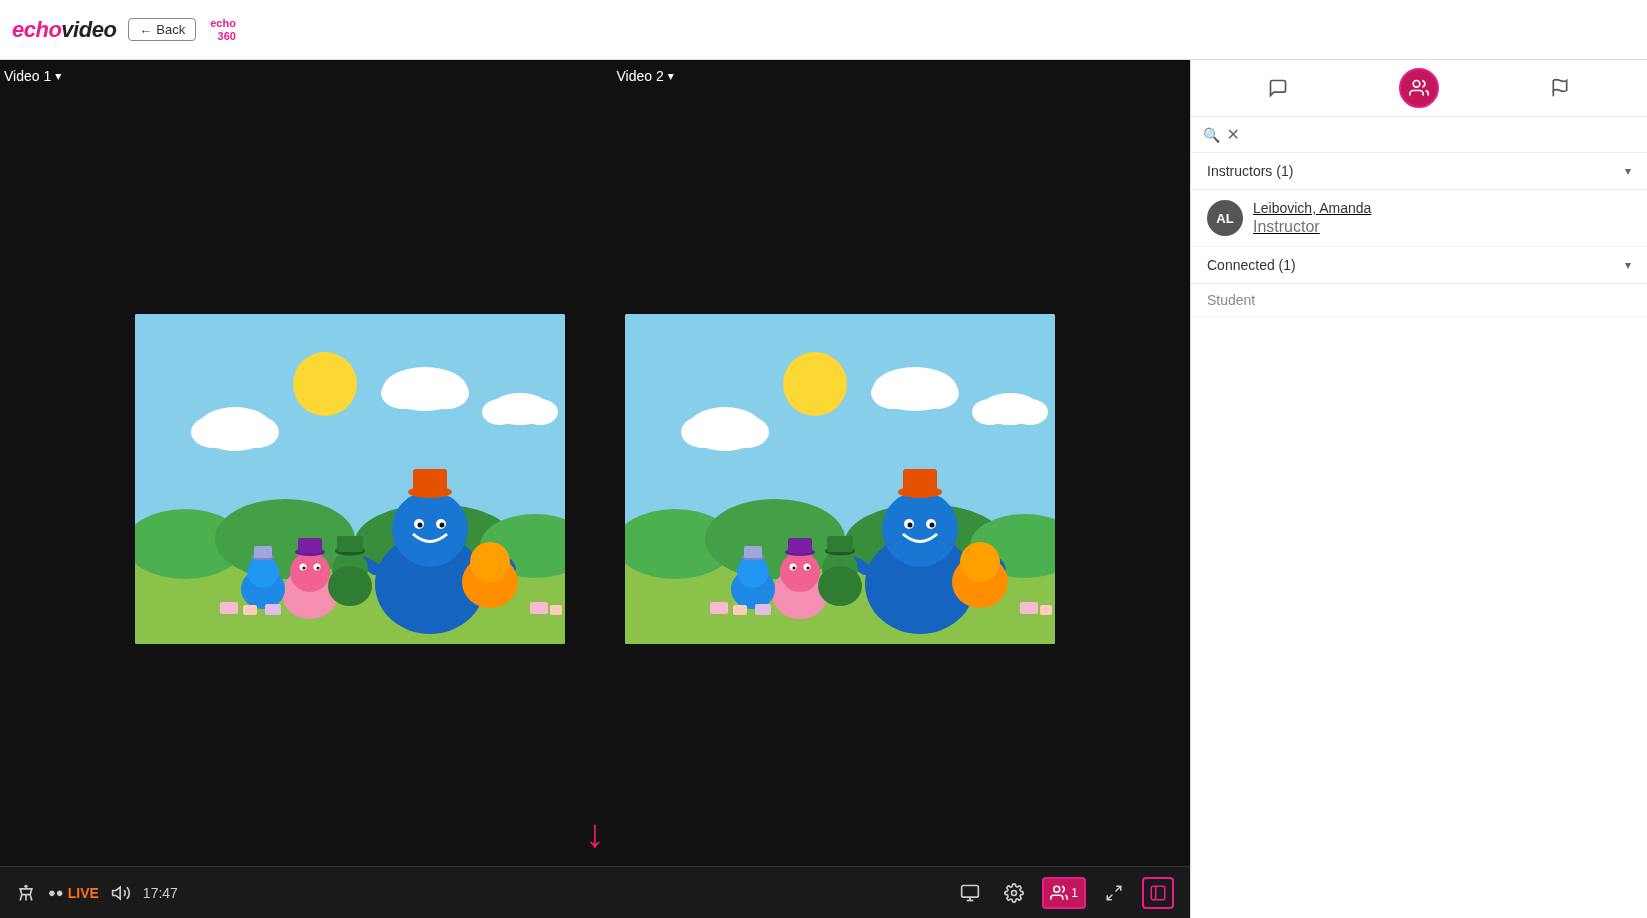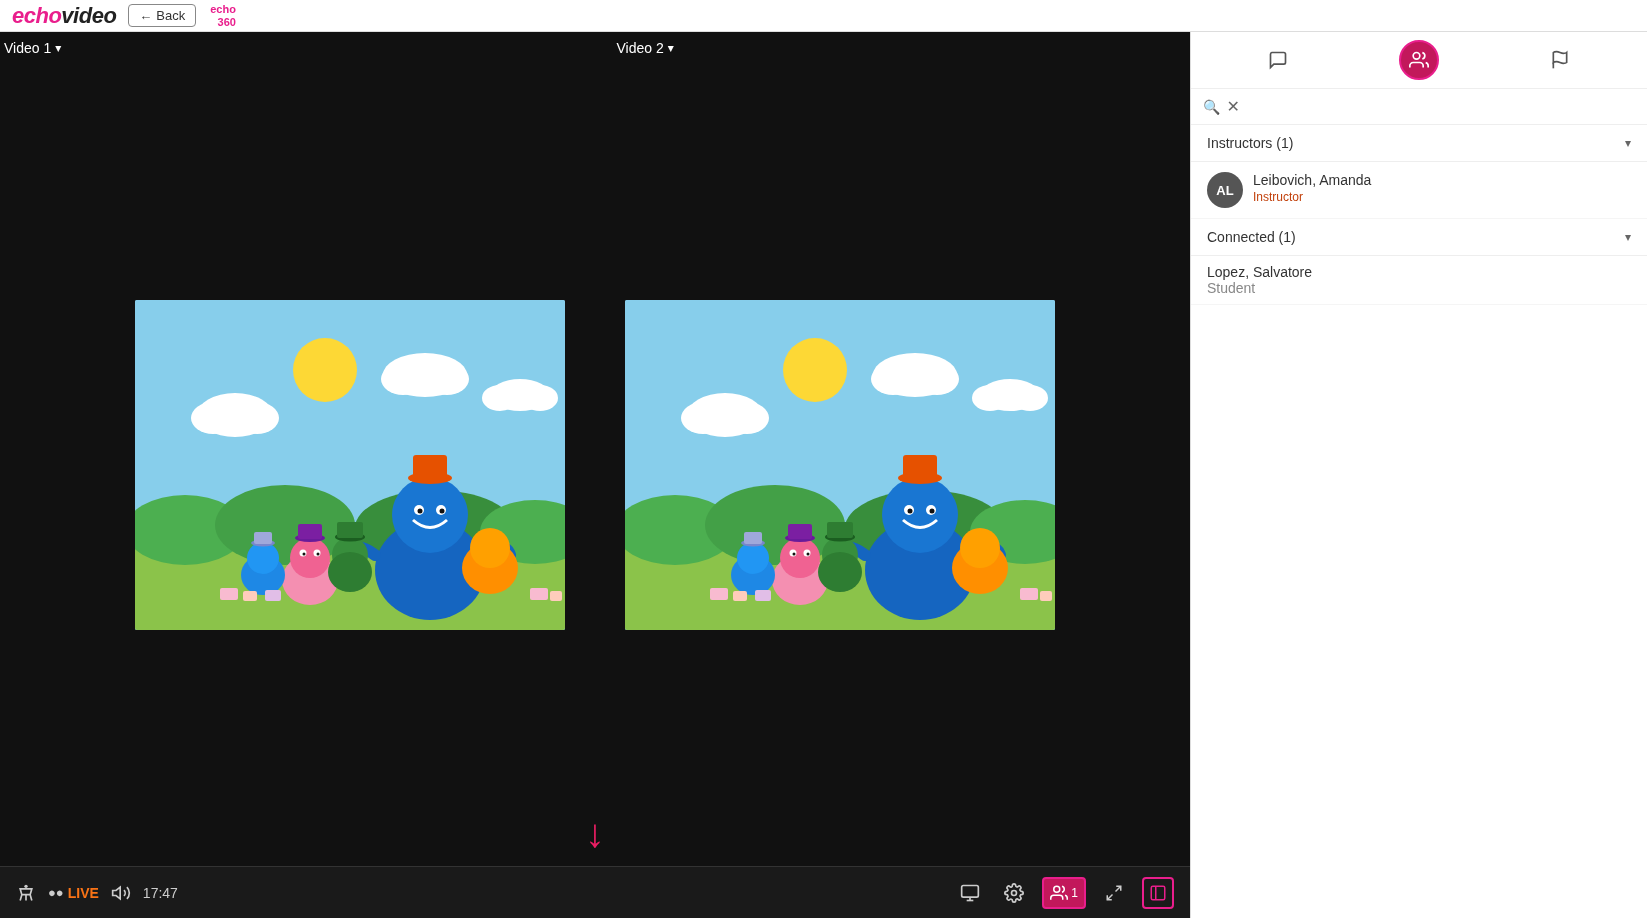--- a/index.html
+++ b/index.html
@@ -1,21 +1,21 @@
 <!DOCTYPE html>
 <html><head>
   <meta charset="utf-8">
   <style>
     * { box-sizing: border-box; margin: 0; padding: 0; }
     body { font-family: -apple-system, BlinkMacSystemFont, 'Segoe UI', sans-serif; background: #000; width: 1647px; height: 918px; overflow: hidden; display: flex; flex-direction: column; }
 
     
     #topbar {
       background: #fff;
-      height: 32px;
+      height: 60px;
       display: flex;
       align-items: center;
       padding: 0 12px;
       border-bottom: 1px solid #ddd;
       flex-shrink: 0;
     }
     #topbar .logo {
       font-size: 22px;
       font-weight: 700;
       color: #e91e8c;
@@ -256,23 +256,23 @@
       border-radius: 50%;
       background: #555;
       color: #fff;
       display: flex;
       align-items: center;
       justify-content: center;
       font-size: 13px;
       font-weight: 600;
       flex-shrink: 0;
     }
-    .person-info { display: flex; flex-direction: column; gap: 2px; }
+    .person-info { display: flex; flex-direction: column; gap: 2px; text-decoration: underline; }
     .person-name { font-size: 14px; color: #333; font-weight: 500; }
-    .person-role { font-size: 12px; color: #c2410c; }
+    .person-role { font-size: 16px; color: #737373; }
 
     .connected-person-item {
       display: flex;
       flex-direction: column;
       padding: 8px 16px;
       border-bottom: 1px solid #f5f5f5;
     }
     .connected-name { font-size: 14px; color: #333; font-weight: 500; }
     .connected-role { font-size: 14px; color: #888; }
   </style>
@@ -565,20 +565,19 @@
           <span class="person-role">Instructor</span>
         </div>
       </div>
 
       <div class="section-header">
         <span class="section-header-text">Connected (1)</span>
         <span class="section-chevron">▾</span>
       </div>
 
       <div class="connected-person-item">
-        <span class="connected-name">Lopez, Salvatore</span>
         <span class="connected-role">Student</span>
       </div>
 
     </div>
   </div>
 
 </div>
 
 </body></html>

